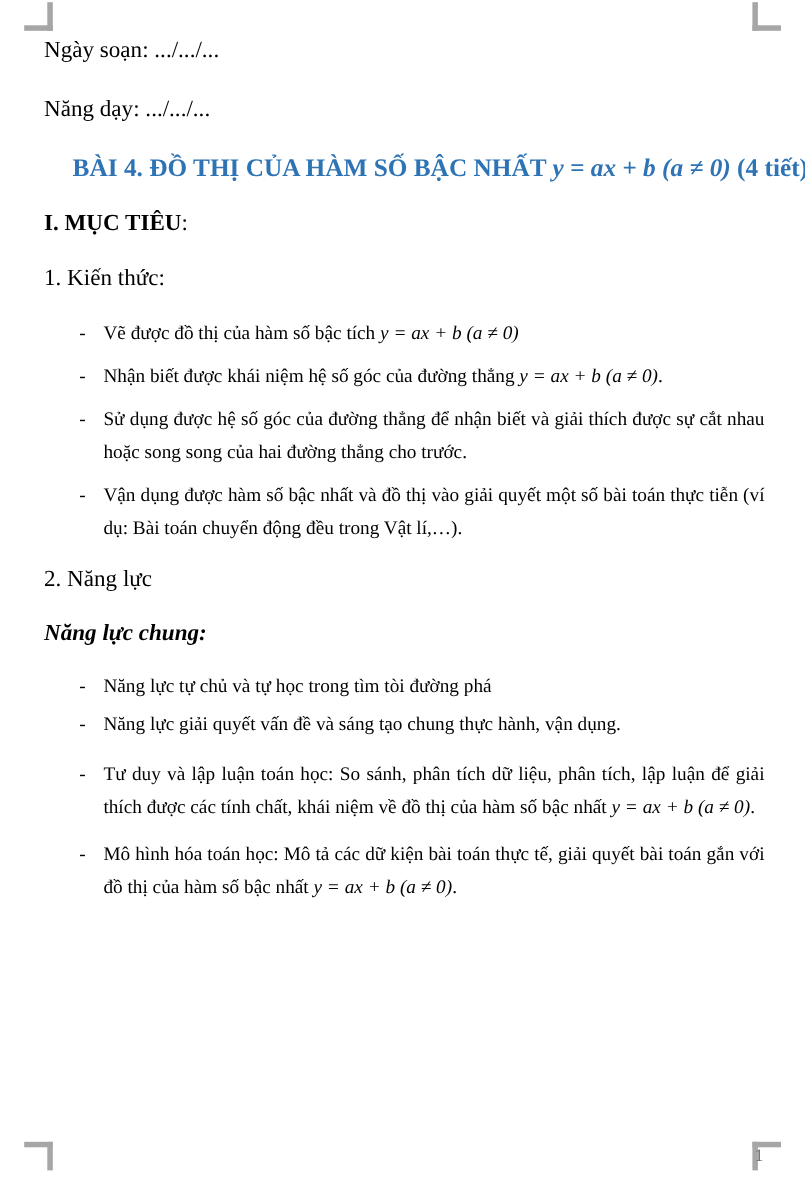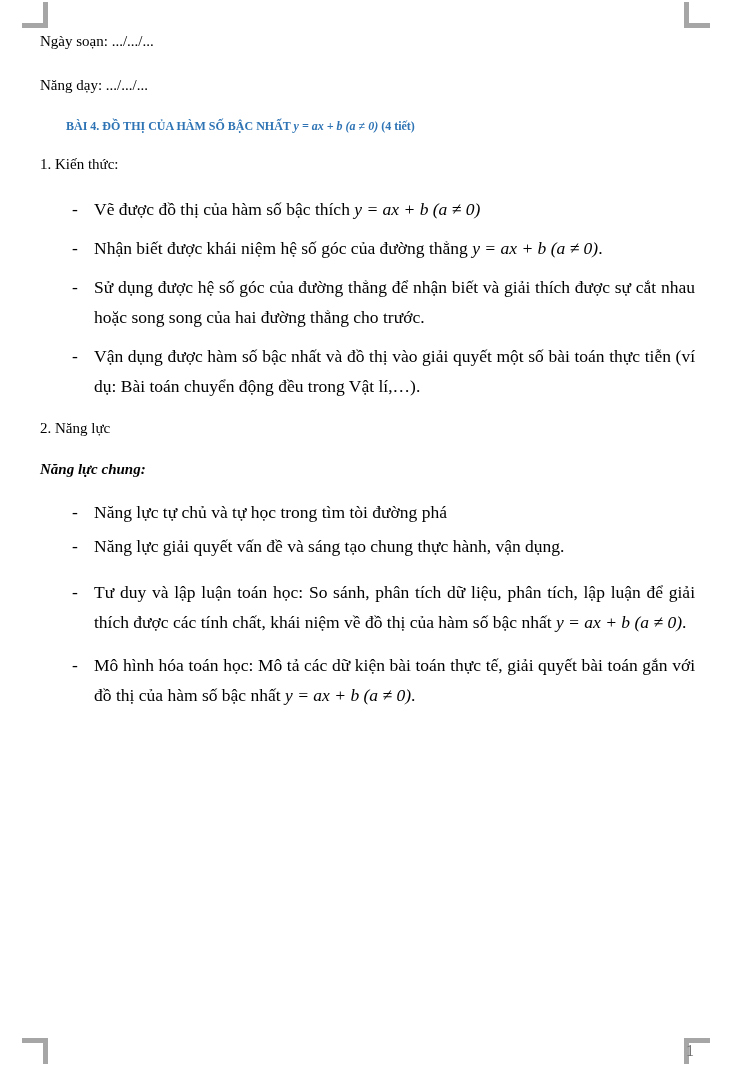--- a/index.html
+++ b/index.html
@@ -50,31 +50,31 @@
   
   .page {
     position: absolute;
     left: 40px;
     top: 30px;
     width: 655px;
   }
 
   p {
     margin: 0 0 17px 0;
-    font-size: 15px;
+    font-size: 21px;
     line-height: 1.52;
     text-align: justify;
   }
 
   .meta { margin-bottom: 21px; }
 
   .doc-title {
     color: #2e74b5;
     font-weight: bold;
-    font-size: 12px;
+    font-size: 23px;
     text-align: left;
     margin: 0 0 18px 26px;
     line-height: 1.45;
     white-space: nowrap;
   }
   .doc-title .mathi { font-style: italic; font-weight: bold; }
 
   .h1 { font-weight: bold; margin-bottom: 18px; }
   .h2 { font-weight: normal; margin-bottom: 18px; }
   .h3 { font-weight: bold; font-style: italic; margin-bottom: 17px; }
@@ -124,26 +124,27 @@
 <div class="crop-mark crop-bl"></div>
 <div class="crop-mark crop-br"></div>
 
 <div class="page">
 
   <p class="meta">Ngày soạn: .../.../...</p>
   <p class="meta">Năng dạy: .../.../...</p>
 
   <p class="doc-title"><span>BÀI 4. ĐỒ THỊ CỦA HÀM SỐ BẬC NHẤT </span><span class="mathi">y = ax + b (a ≠ 0)</span><span> (4 tiết)</span></p>
 
+  <p class="h1"><span>I. MỤC TIÊU</span><span style="font-weight:normal">:</span></p>
 
   <p class="h2">1. Kiến thức:</p>
 
 
   <ul class="dash-list">
-    <li><span>Vẽ được đồ thị của hàm số bậc thích </span><span class="mathi">y = ax + b (a ≠ 0)</span><span></span></li>
+    <li><span>Vẽ được đồ thị của hàm số bậc tích </span><span class="mathi">y = ax + b (a ≠ 0)</span><span></span></li>
     <li><span>Nhận biết được khái niệm hệ số góc của đường thẳng </span><span class="mathi">y = ax + b (a ≠ 0)</span><span>.</span></li>
     <li><span>Sử dụng được hệ số góc của đường thẳng để nhận biết và giải thích được sự cắt nhau hoặc song song của hai đường thẳng cho trước.</span></li>
     <li><span>Vận dụng được hàm số bậc nhất và đồ thị vào giải quyết một số bài toán thực tiễn (ví dụ: Bài toán chuyển động đều trong Vật lí,…).</span></li>
   </ul>
 
   <p class="h2">2. Năng lực</p>
 
   <p class="h3">Năng lực chung:</p>
 
   <ul class="dash-list tight">

